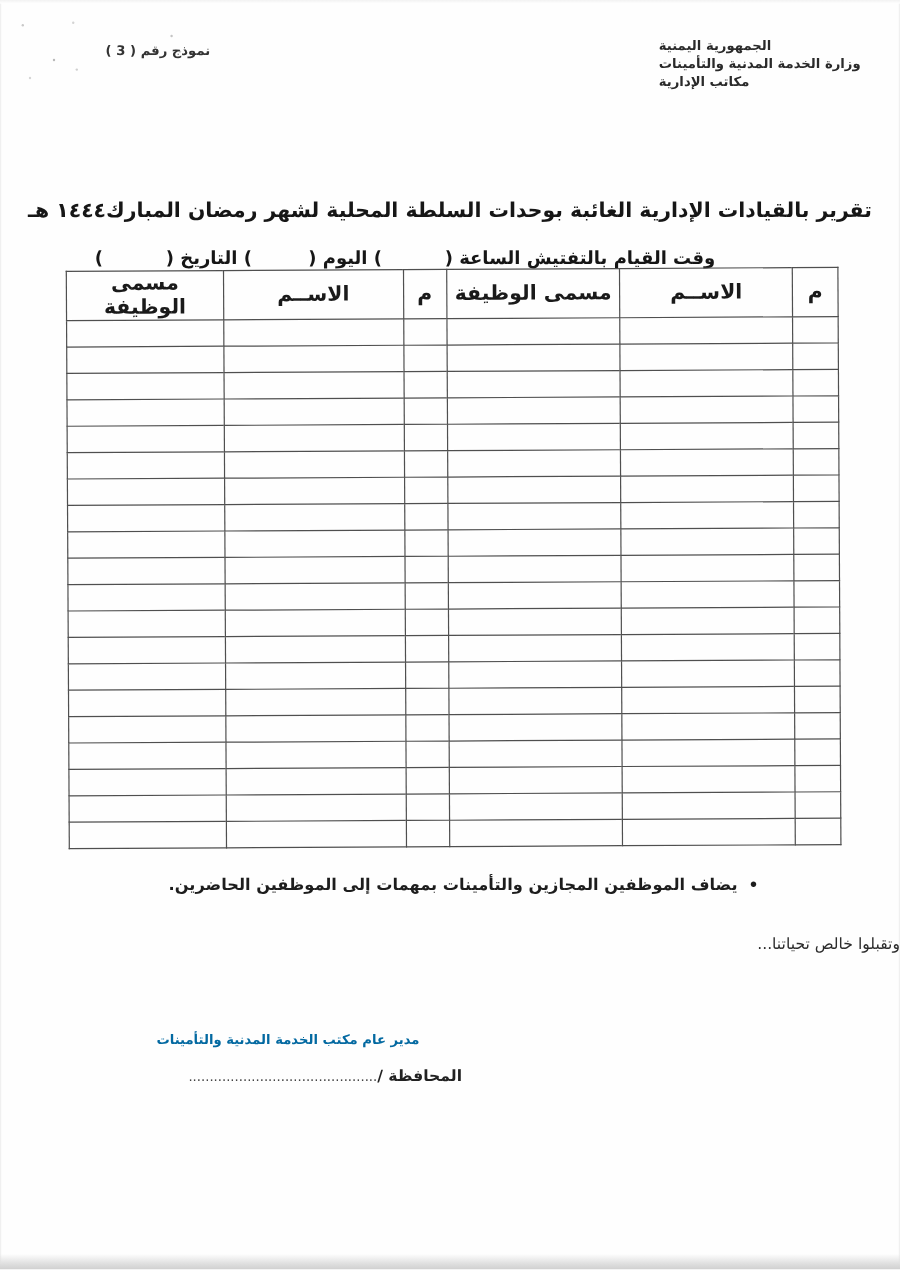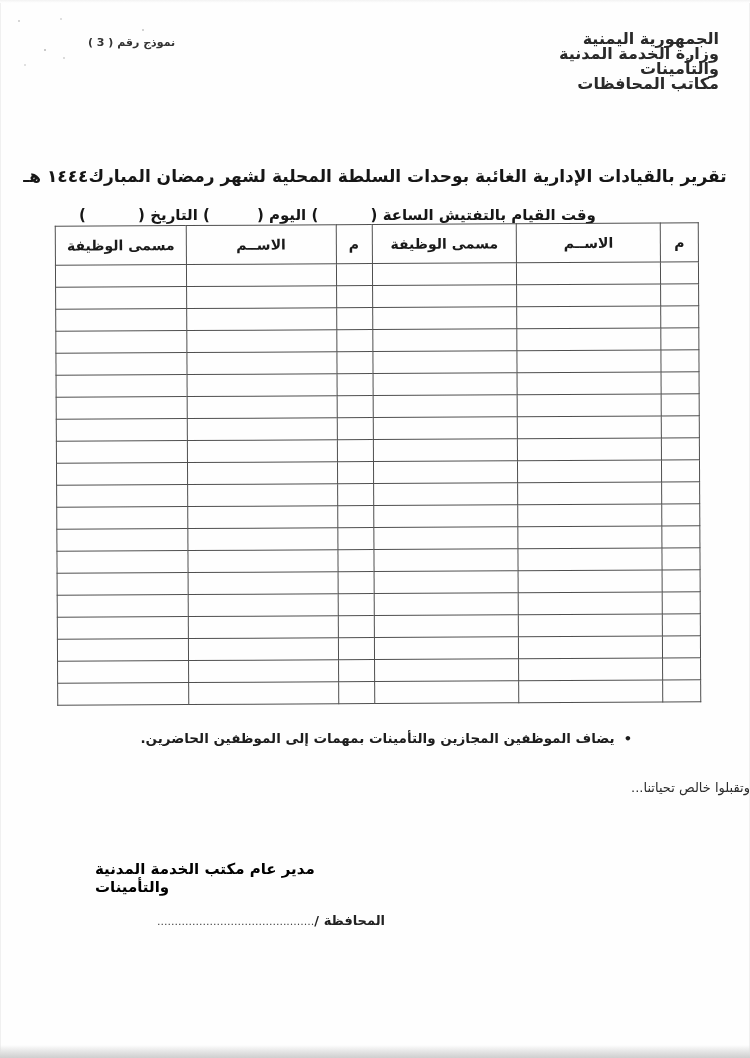--- a/index.html
+++ b/index.html
@@ -10,21 +10,21 @@
     background:#fefefe;
     overflow:hidden;
     font-family:"DejaVu Sans", sans-serif;
     color:#1c1c1c;
     direction:rtl;
     box-shadow:inset 0 0 0 1px #f0f0f0;
   }
   
   .letterhead{
     position:absolute;top:31px;right:31px;width:170px;
-    text-align:right;font-size:16px;font-weight:bold;
+    text-align:left;font-size:11px;font-weight:bold;
     line-height:15px;color:#2a2a2a;
   }
   
   .form-number{
     position:absolute;top:36px;left:88px;
     font-size:11px;font-weight:bold;color:#333;
   }
   
   .title{
     position:absolute;top:134px;left:0;right:0;
@@ -35,42 +35,42 @@
     text-align:center;font-size:15px;font-weight:bold;color:#161616;margin-top:34px;
   }
   
   .table-wrap{
     position:absolute;top:224px;right:50px;width:644px;
     transform:rotate(-0.3deg);transform-origin:center;
   }
   table{border-collapse:collapse;width:644px;direction:rtl;}
   th,td{border:1px solid #4f4f4f;padding:0;}
   th{
-    height:38px;font-size:14px;font-weight:bold;color:#1a1a1a;
+    height:38px;font-size:17px;font-weight:bold;color:#1a1a1a;
     vertical-align:middle;
     font-family:"DejaVu Sans", sans-serif;
   }
   td{height:21px;font-size:12px;}
   
   .bullet-note{
     position:absolute;top:730px;right:118px;
     display:flex;flex-direction:row;align-items:center;gap:9px;
     font-size:13.5px;font-weight:bold;color:#1d1d1d;
   }
   .bullet-note .dot{font-size:13px;line-height:1;}
   .closing{
     position:absolute;top:780px;left:0;right:0;
     text-align:right;font-size:13px;color:#2b2b2b;font-weight:normal;
   }
   
   .signature{
     position:absolute;top:860px;left:95px;width:290px;direction:rtl;
   }
   .signature .sig-title{
-    text-align:left;font-size:15px;font-weight:bold;color:#000000;
+    text-align:center;font-size:11px;font-weight:bold;color:#0369a1;
   }
   .signature .sig-line2{
     margin-top:17px;text-align:right;font-size:13px;color:#222;
     white-space:nowrap;
   }
   .signature .sig-label{font-weight:bold;}
   .signature .sig-dots{
     font-size:11px;letter-spacing:1.5px;color:#444;font-weight:normal;
   }
   
@@ -95,21 +95,21 @@
   <div class="speck" style="top:18px;left:60px;width:2px;height:2px;background:#d4d4d4;"></div>
   <div class="speck" style="top:49px;left:44px;width:2px;height:2px;background:#b9b9b9;"></div>
   <div class="speck" style="top:57px;left:63px;width:2px;height:2px;background:#cfcfcf;"></div>
   <div class="speck" style="top:29px;left:142px;width:2px;height:2px;background:#c4c4c4;"></div>
   <div class="speck" style="top:42px;left:149px;width:2px;height:2px;background:#cdcdcd;"></div>
   <div class="speck" style="top:64px;left:24px;width:2px;height:2px;background:#d6d6d6;"></div>
 
   <div class="letterhead">
     <div>الجمهورية اليمنية</div>
     <div>وزارة الخدمة المدنية والتأمينات</div>
-    <div>مكاتب المحافظات</div>
+    <div>مكاتب الإدارية</div>
   </div>
 
   <div class="form-number">نموذج رقم ( 3 )</div>
 
   <div class="title">تقرير بالقيادات الإدارية الغائبة بوحدات السلطة المحلية لشهر رمضان المبارك١٤٤٤ هـ</div>
   <div class="subtitle">وقت القيام بالتفتيش الساعة (&nbsp;&nbsp;&nbsp;&nbsp;&nbsp;&nbsp;&nbsp;&nbsp;&nbsp;&nbsp;) اليوم (&nbsp;&nbsp;&nbsp;&nbsp;&nbsp;&nbsp;&nbsp;&nbsp;&nbsp;) التاريخ (&nbsp;&nbsp;&nbsp;&nbsp;&nbsp;&nbsp;&nbsp;&nbsp;&nbsp;&nbsp;)</div>
 
   <div class="table-wrap">
     <table>
       <colgroup>

